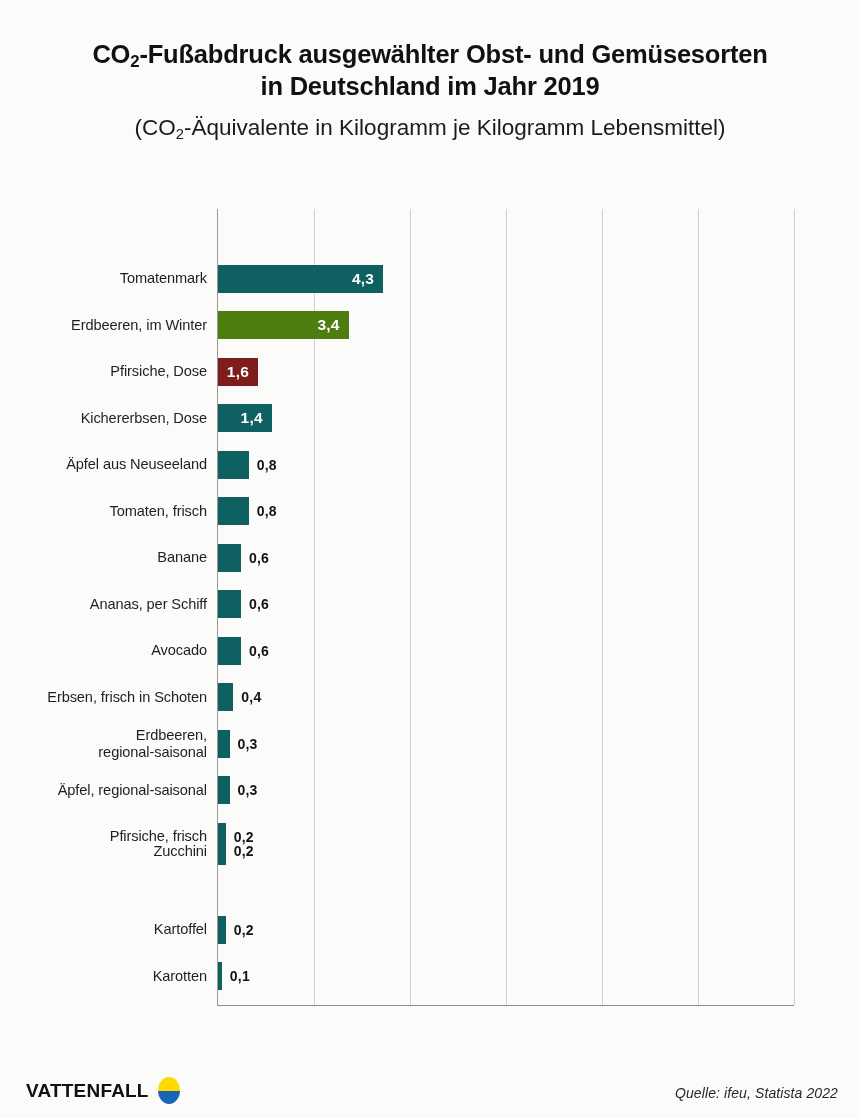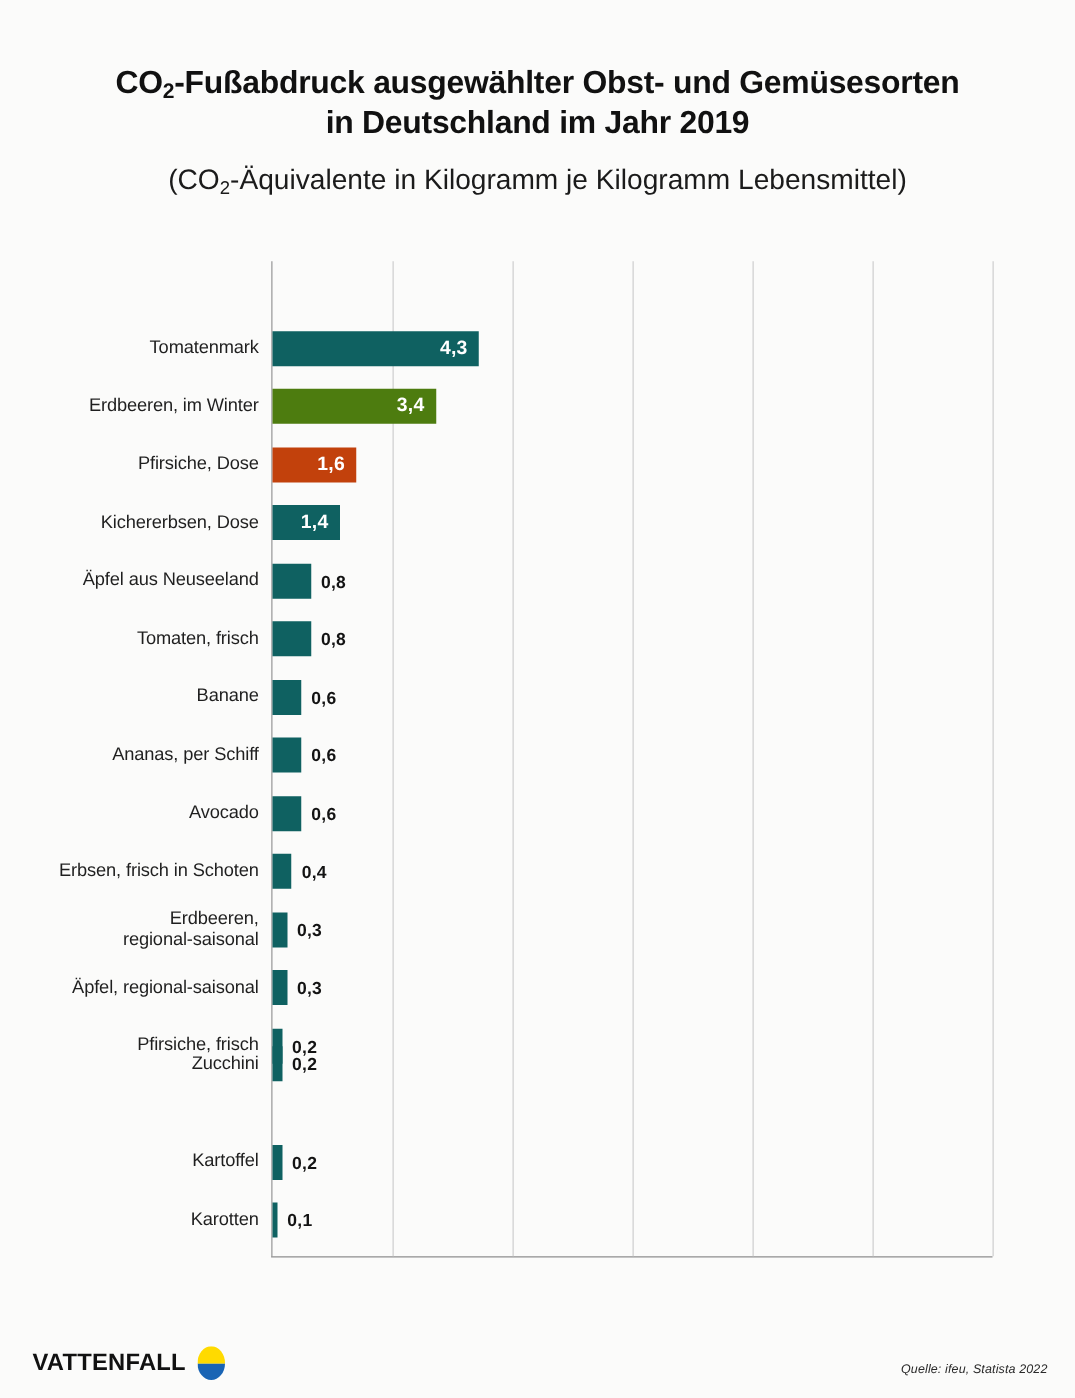--- a/index.html
+++ b/index.html
@@ -20,21 +20,21 @@
   .header {
     padding: 34px 40px 0 40px;
     text-align: center;
   }
   .chart-title {
     font-size: 25.5px;
     font-weight: bold;
     line-height: 1.26;
     letter-spacing: -0.2px;
     color: #111111;
-    margin: 16px;
+    margin: 4px;
   }
   .chart-subtitle {
     font-size: 22.5px;
     font-weight: normal;
     line-height: 1.2;
     color: #1b1b1b;
     margin: 12px 0 0 0;
   }
   .chart-title sub, .chart-subtitle sub {
     font-size: 0.66em;
@@ -165,21 +165,21 @@
   }
   .logo-mark .bot {
     position: absolute;
     left: 0; bottom: 0; right: 0; height: 50%;
     background: #1964b4;
   }
   .source {
     position: absolute;
     right: 22px;
     bottom: 17px;
-    font-size: 10px;
+    font-size: 14px;
     font-style: italic;
     color: #2a2a2a;
     letter-spacing: 0.1px;
   }
 </style>
 </head>
 <body>
 
 <div class="header">
   <h1 class="chart-title">
@@ -211,21 +211,21 @@
         <div class="cat-label">Erdbeeren, im Winter</div>
         <div class="bar-holder">
           <div class="bar" title="Erdbeeren, im Winter: 3,4" style="width: 130.56px; background: #4d7c0f;">
             <span class="val-in">3,4</span>
           </div>
         </div>
       </div>
       <div class="row" style="top: 148.5px;">
         <div class="cat-label">Pfirsiche, Dose</div>
         <div class="bar-holder">
-          <div class="bar" title="Pfirsiche, Dose: 1,6" style="width: 67px; background: #c2410c;">
+          <div class="bar" title="Pfirsiche, Dose: 1,6" style="width: 40px; background: #7f1d1d;">
             <span class="val-in">1,6</span>
           </div>
         </div>
       </div>
       <div class="row" style="top: 195px;">
         <div class="cat-label">Kichererbsen, Dose</div>
         <div class="bar-holder">
           <div class="bar" title="Kichererbsen, Dose: 1,4" style="width: 53.76px; background: rgb(15, 97, 97);">
             <span class="val-in">1,4</span>
           </div>

